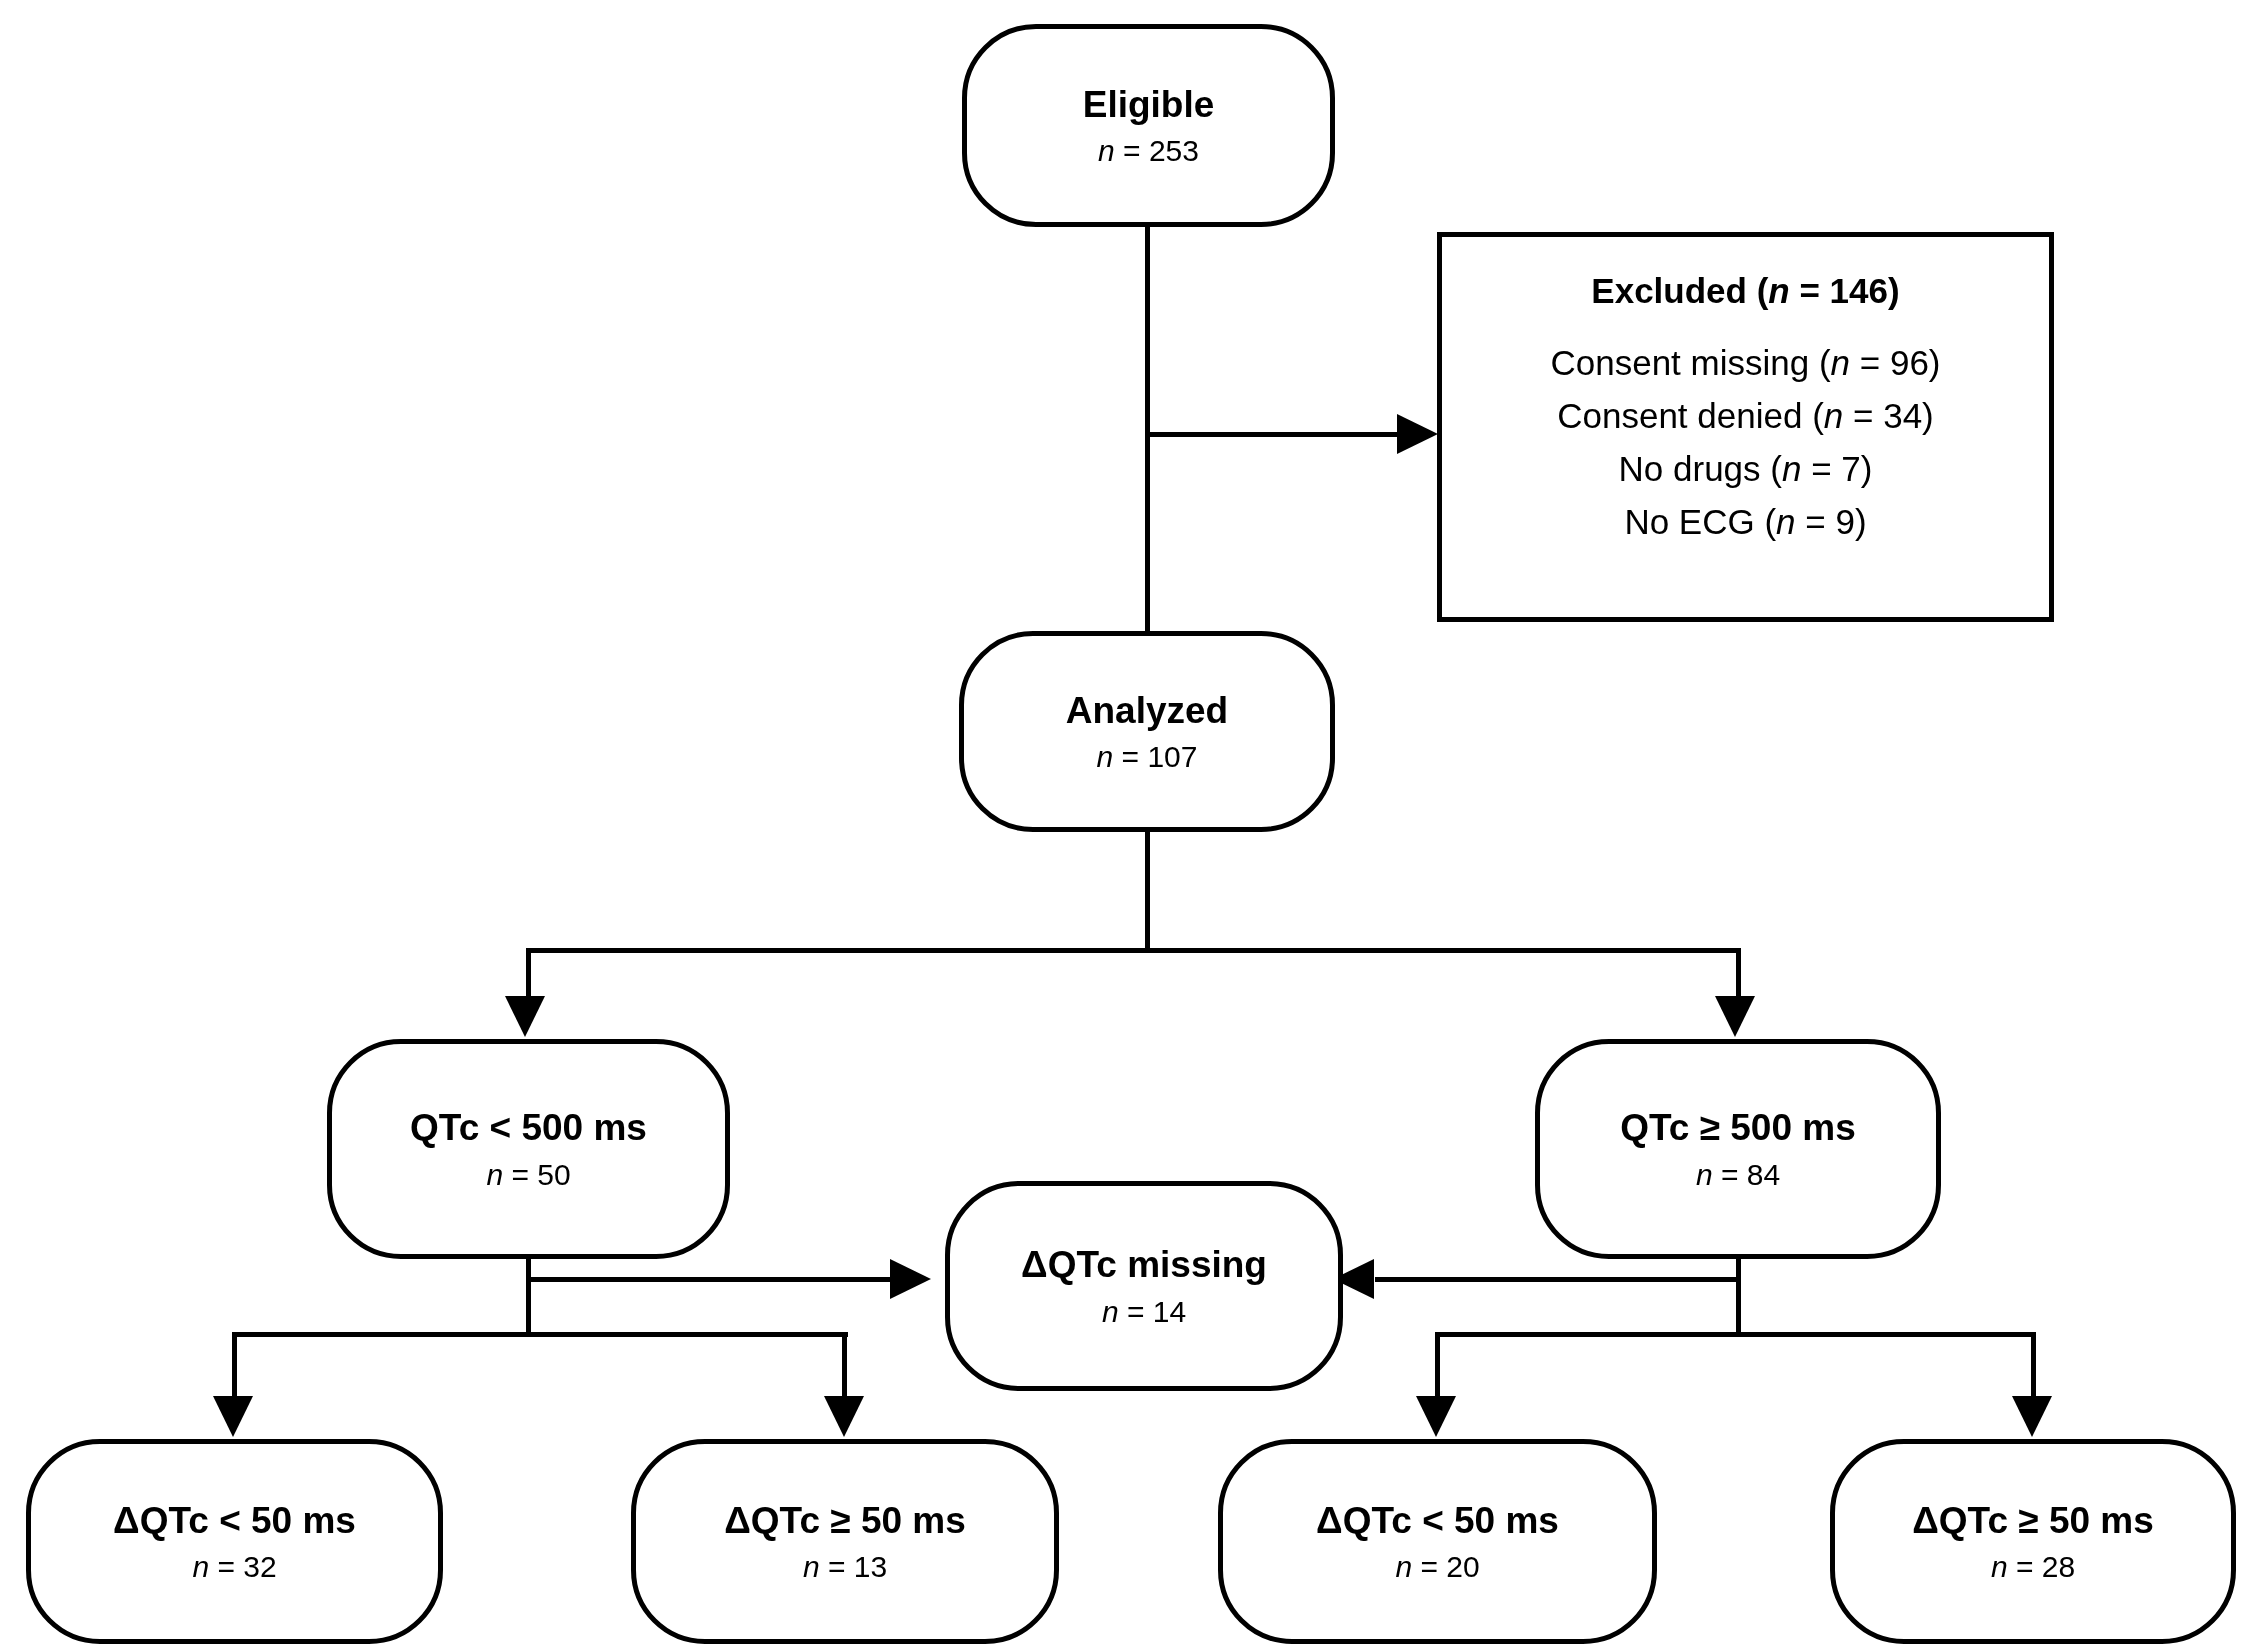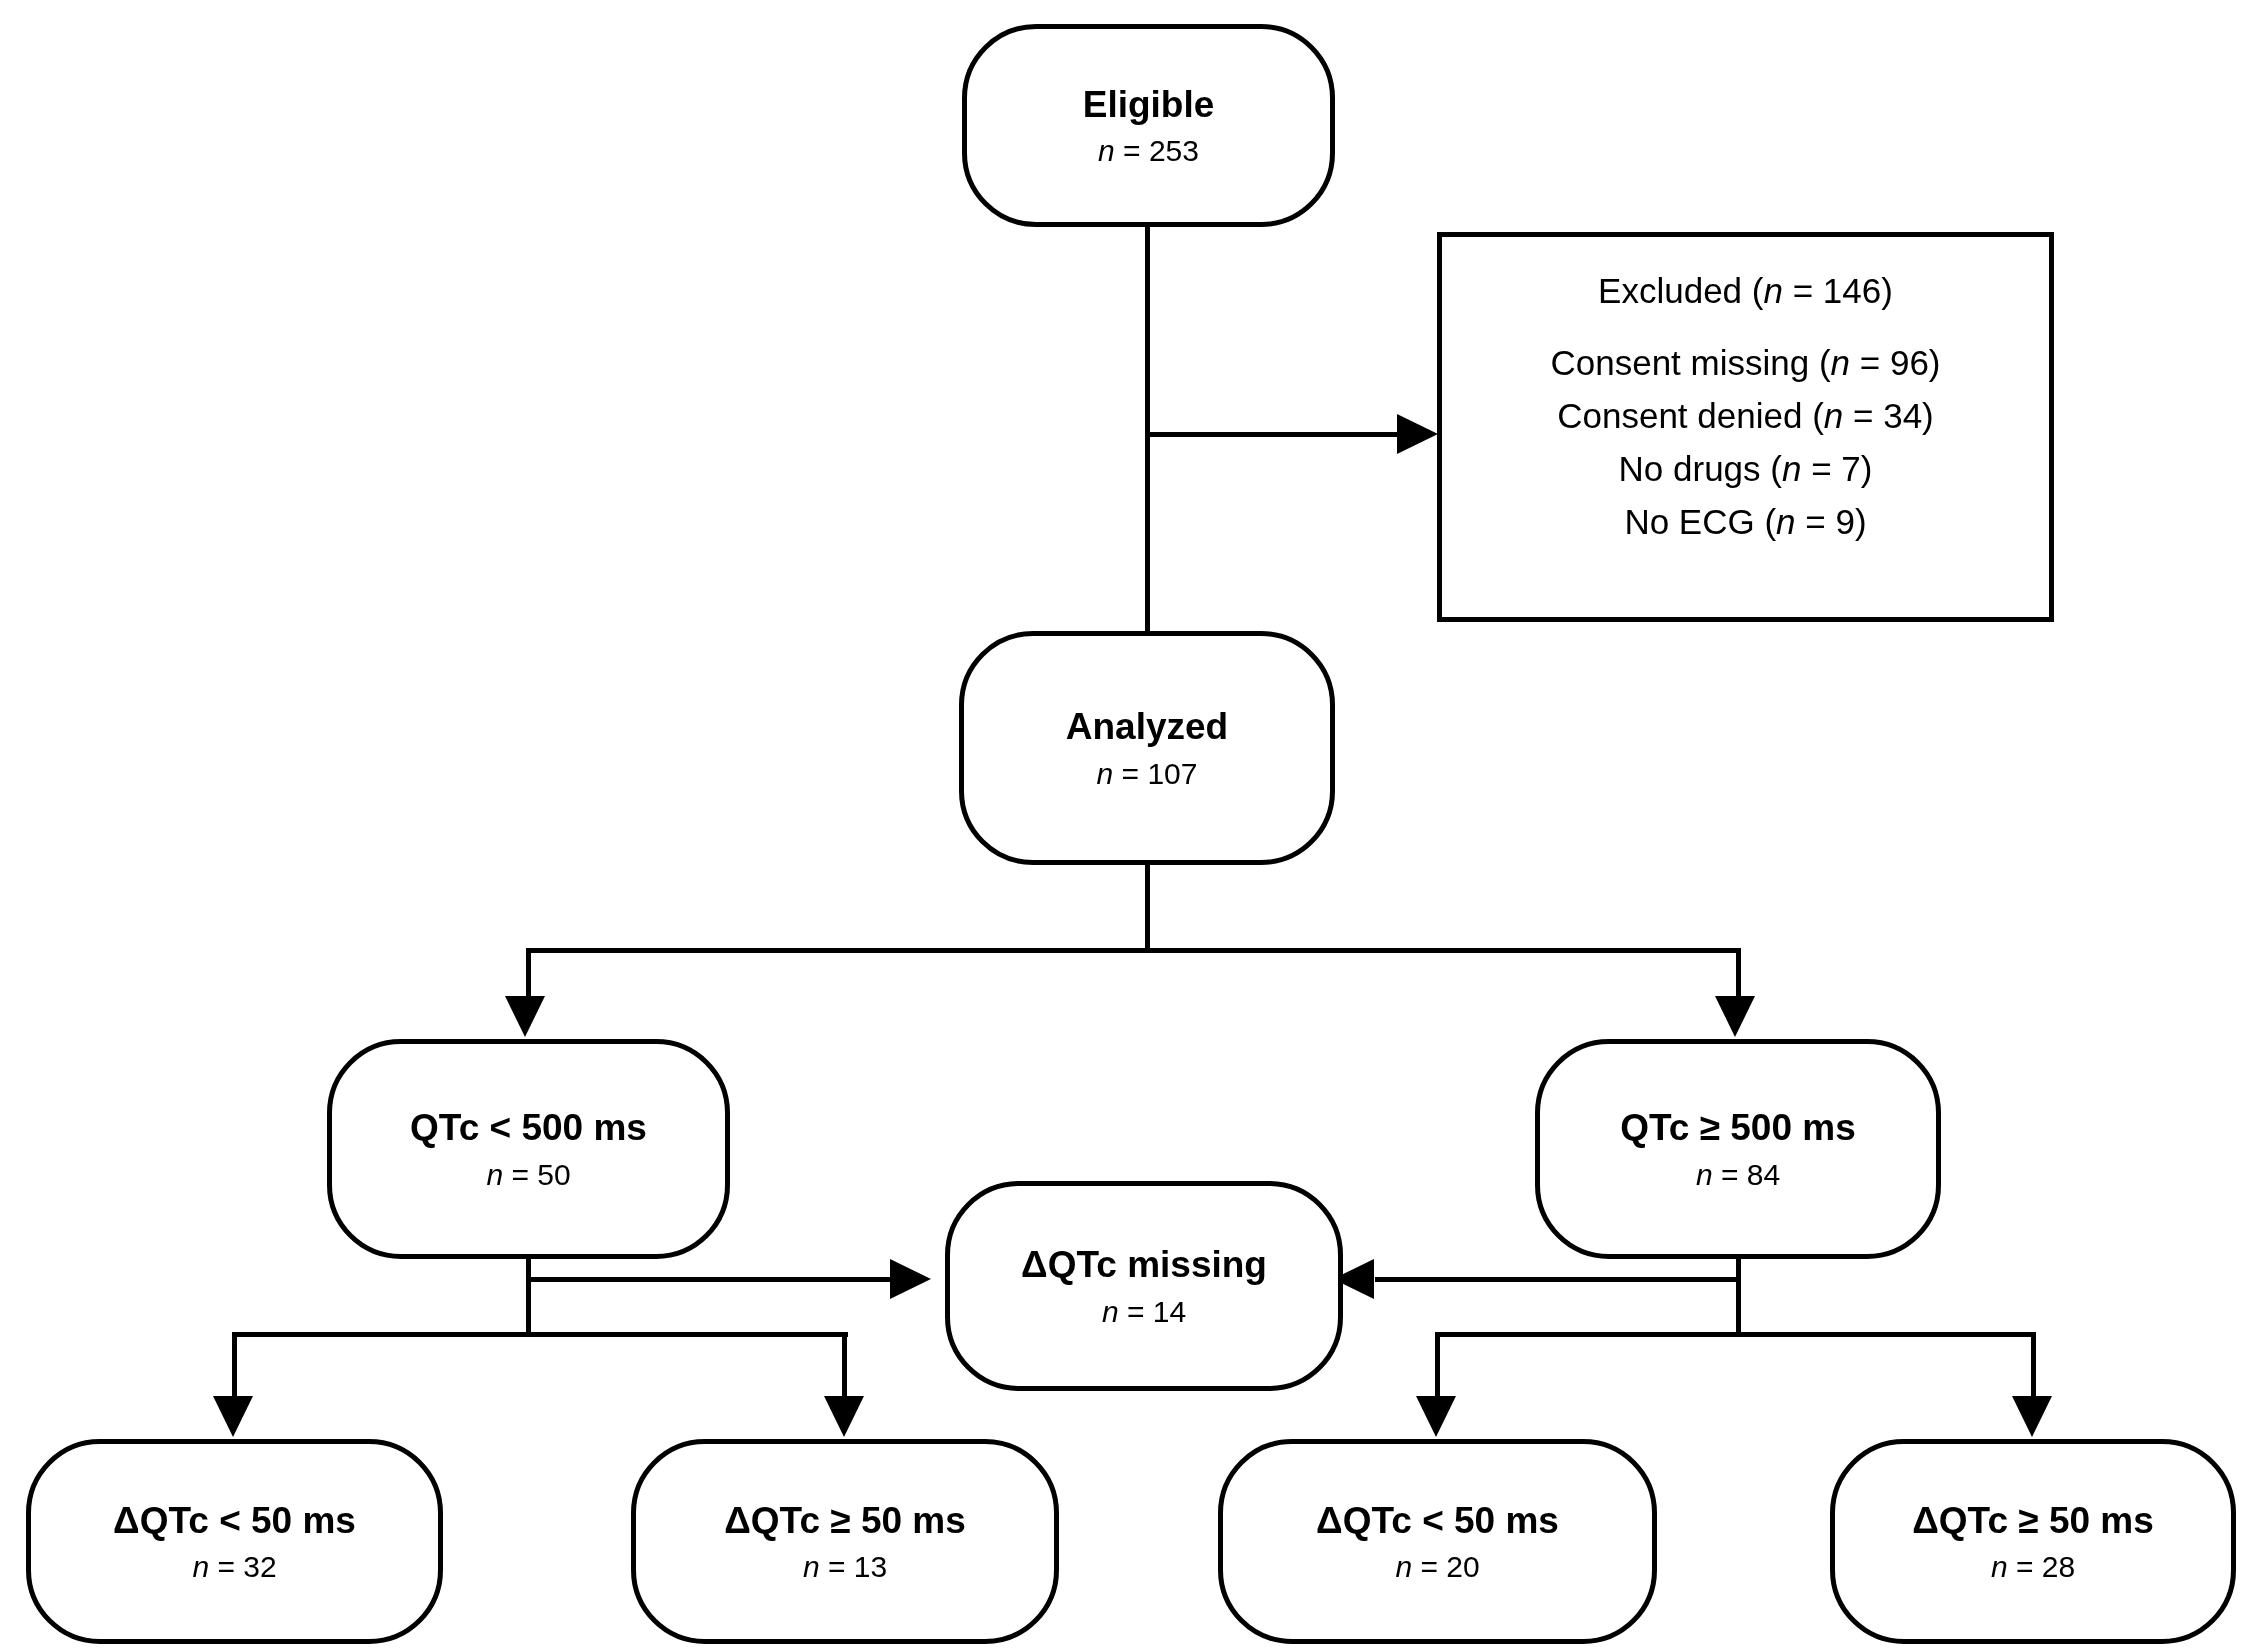--- a/index.html
+++ b/index.html
@@ -42,21 +42,21 @@
   }
   .node-count i, .ex-line i, .ex-title i { font-style: italic; }
   .rectbox {
     position: absolute;
     background: #ffffff;
     border: 5.9px solid #000000;
     box-sizing: border-box;
     text-align: center;
   }
   .ex-title {
-    font-weight: normal;
+    font-weight: bold;
     font-size: 35px;
     margin-top: 31px;
     line-height: 1.3;
   }
   .ex-items {
     margin-top: 22px;
     font-size: 35px;
     line-height: 1.52;
   }
   .hline, .vline { position: absolute; background: #000000; }
@@ -124,21 +124,21 @@
   <div class="rectbox" style="left:1437px; top:232px; width:617px; height:390px;">
     <div class="ex-title"><span>Excluded (</span><i>n</i><span> = 146)</span></div>
     <div class="ex-items">
       <div class="ex-line"><span>Consent missing (</span><i>n</i><span> = 96)</span></div>
       <div class="ex-line"><span>Consent denied (</span><i>n</i><span> = 34)</span></div>
       <div class="ex-line"><span>No drugs (</span><i>n</i><span> = 7)</span></div>
       <div class="ex-line"><span>No ECG (</span><i>n</i><span> = 9)</span></div>
     </div>
   </div>
 
-  <div class="stadium" style="left:959px; top:631px; width:376px; height:234px;">
+  <div class="stadium" style="left:959px; top:631px; width:376px; height:201px;">
     <div class="node-label">Analyzed</div>
     <div class="node-count"><i>n</i><span> = 107</span></div>
   </div>
 
   <div class="stadium" style="left:327px; top:1039px; width:403px; height:220px;">
     <div class="node-label">QTc &lt; 500 ms</div>
     <div class="node-count"><i>n</i><span> = 50</span></div>
   </div>
 
   <div class="stadium" style="left:1535px; top:1039px; width:406px; height:220px;">

